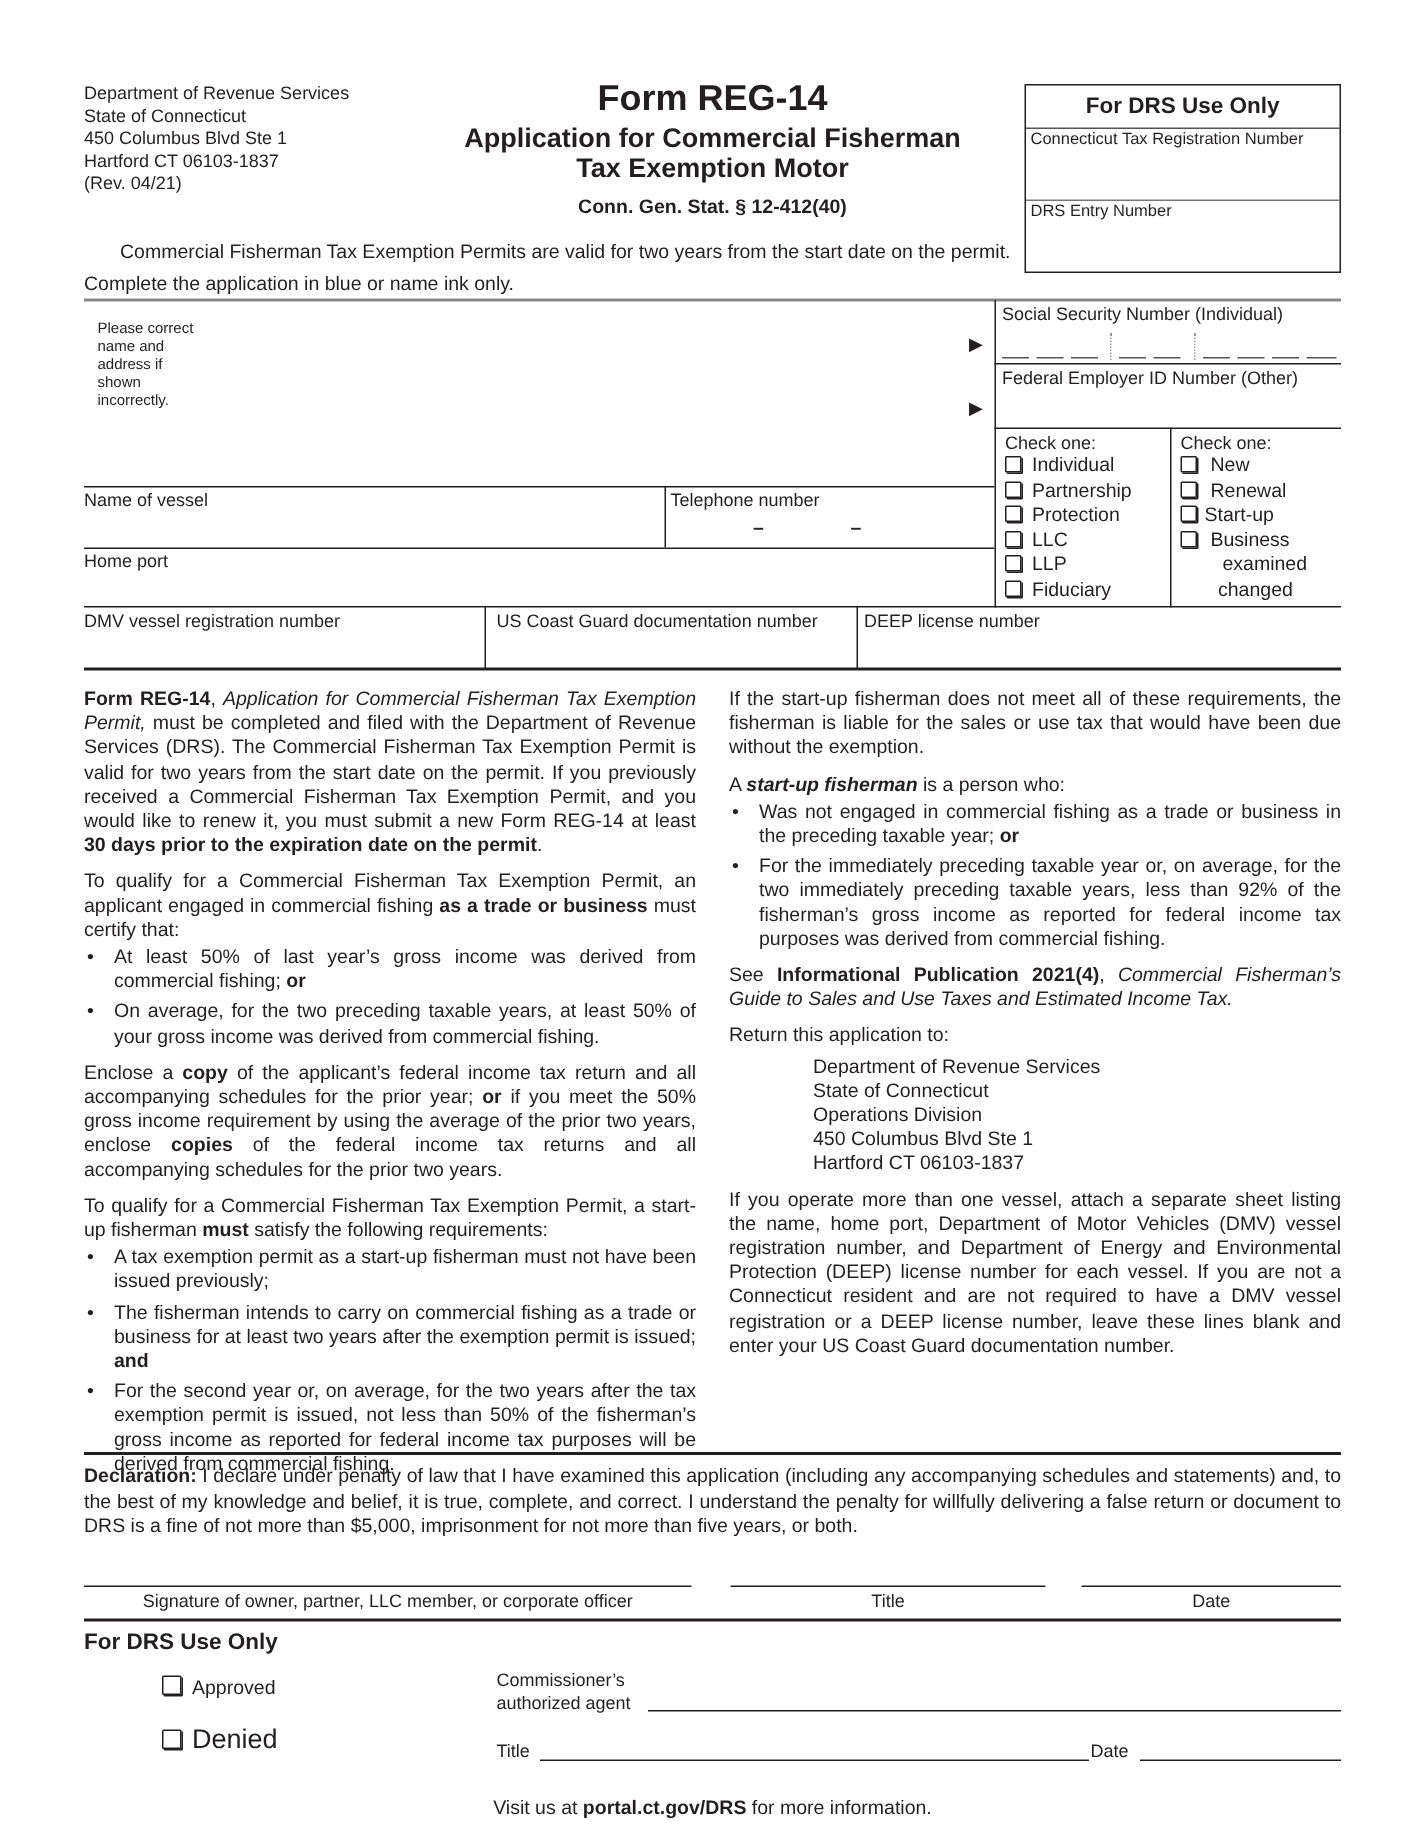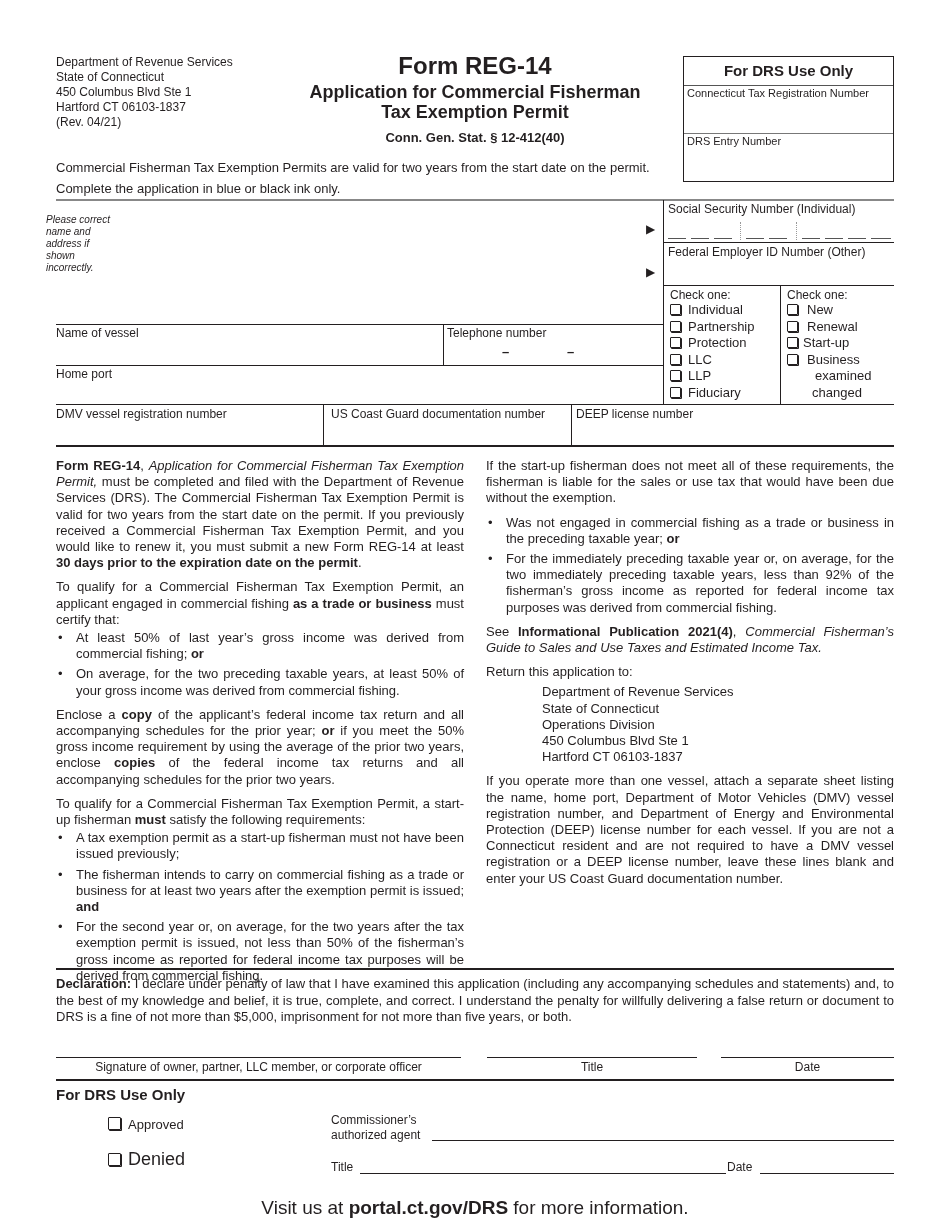--- a/index.html
+++ b/index.html
@@ -42,65 +42,65 @@
   .col p { margin-bottom: 8px; }
   .col ul { list-style: none; margin-bottom: 8px; }
   .col li { position: relative; padding-left: 20px; margin-bottom: 4px; }
   .col li::before { content: "\2022"; position: absolute; left: 2px; top: 0; }
   .addr { padding-left: 56px; text-align: left; }
 
   .decl { left: 56px; top: 976px; width: 838px; font-size: 13px; line-height: 16.5px; text-align: justify; }
   .sig-lbl { font-size: 12px; text-align: center; }
 
   .drs2-hd { left: 56px; top: 1086px; font-size: 15px; font-weight: bold; }
-  .footer { left: 0; width: 950px; text-align: center; top: 1197px; font-size: 19px; }
+  .footer { left: 0; width: 950px; text-align: center; top: 1197px; font-size: 13px; }
 </style>
 </head>
 <body>
 
 <div class="abs dept">
   <div>Department of Revenue Services</div>
   <div>State of Connecticut</div>
   <div>450 Columbus Blvd Ste 1</div>
   <div>Hartford CT 06103-1837</div>
   <div>(Rev. 04/21)</div>
 </div>
 
 <div class="abs title-block">
   <div class="form-title">Form REG-14</div>
   <div class="form-sub">
     <div>Application for Commercial Fisherman</div>
-    <div>Tax Exemption Permit</div>
+    <div>Tax Exemption Motor</div>
   </div>
   <div class="form-stat">Conn. Gen. Stat. § 12-412(40)</div>
 </div>
 
 <div class="abs drs-box">
   <div class="hd">For DRS Use Only</div>
   <div class="row"><span>Connecticut Tax Registration Number</span></div>
   <div class="row"><span>DRS Entry Number</span></div>
 </div>
 
-<div class="abs intro" style="top:160px;">Commercial Fisherman Tax Exemption Permits are valid for two years from the start date on the permit.</div>
-<div class="abs intro" style="top:181px;">Complete the application in blue or black ink only.</div>
+<div class="abs intro" style="top:160px;margin-left:24px;">Commercial Fisherman Tax Exemption Permits are valid for two years from the start date on the permit.</div>
+<div class="abs intro" style="top:181px;">Complete the application in blue or name ink only.</div>
 
 <div class="abs hline gray" style="left:56px; top:199px; width:838px;"></div>
 <div class="abs vline" style="left:663px; top:200px; height:205px;"></div>
 <div class="abs hline" style="left:663px; top:242px; width:231px;"></div>
 <div class="abs hline" style="left:663px; top:285px; width:231px;"></div>
 <div class="abs vline" style="left:780px; top:285px; height:120px;"></div>
 <div class="abs hline" style="left:56px; top:324px; width:607px;"></div>
 <div class="abs vline" style="left:443px; top:324px; height:41px;"></div>
 <div class="abs hline" style="left:56px; top:365px; width:607px;"></div>
 <div class="abs hline" style="left:56px; top:404px; width:838px;"></div>
 <div class="abs vline" style="left:323px; top:404px; height:42px;"></div>
 <div class="abs vline" style="left:571px; top:404px; height:42px;"></div>
 <div class="abs hline" style="left:56px; top:445px; width:838px; height:2px;"></div>
 
-<div class="abs small" style="left:46px; top:214px;font-style:italic;">
+<div class="abs small" style="left:65px; top:214px;">
   <div>Please correct</div>
   <div>name and</div>
   <div>address if</div>
   <div>shown</div>
   <div>incorrectly.</div>
 </div>
 <div class="abs" style="left:120px; top:205px; width:520px; height:115px;"></div>
 <div class="abs arrow" style="left:646px; top:222px;">▶</div>
 <div class="abs arrow" style="left:646px; top:265px;">▶</div>
 
@@ -170,20 +170,21 @@
   <p style="margin-bottom:2px;"><span>To qualify for a Commercial Fisherman Tax Exemption Permit, a start-up fisherman </span><b>must</b><span> satisfy the following requirements:</span></p>
   <ul>
     <li><span>A tax exemption permit as a start-up fisherman must not have been issued previously;</span></li>
     <li><span>The fisherman intends to carry on commercial fishing as a trade or business for at least two years after the exemption permit is issued; </span><b>and</b></li>
     <li><span>For the second year or, on average, for the two years after the tax exemption permit is issued, not less than 50% of the fisherman’s gross income as reported for federal income tax purposes will be derived from commercial fishing.</span></li>
   </ul>
 </div>
 
 <div class="abs col" style="left:486px; top:458px; width:408px;">
   <p>If the start-up fisherman does not meet all of these requirements, the fisherman is liable for the sales or use tax that would have been due without the exemption.</p>
+  <p style="margin-bottom:2px;"><span>A </span><b><i>start-up fisherman</i></b><span> is a person who:</span></p>
   <ul>
     <li><span>Was not engaged in commercial fishing as a trade or business in the preceding taxable year; </span><b>or</b></li>
     <li><span>For the immediately preceding taxable year or, on average, for the two immediately preceding taxable years, less than 92% of the fisherman’s gross income as reported for federal income tax purposes was derived from commercial fishing.</span></li>
   </ul>
   <p><span>See </span><b>Informational Publication 2021(4)</b><span>, </span><i>Commercial Fisherman’s Guide to Sales and Use Taxes and Estimated Income Tax.</i></p>
   <p style="margin-bottom:4px;">Return this application to:</p>
   <div class="addr" style="margin-bottom:8px;">
     <div>Department of Revenue Services</div>
     <div>State of Connecticut</div>
     <div>Operations Division</div>

